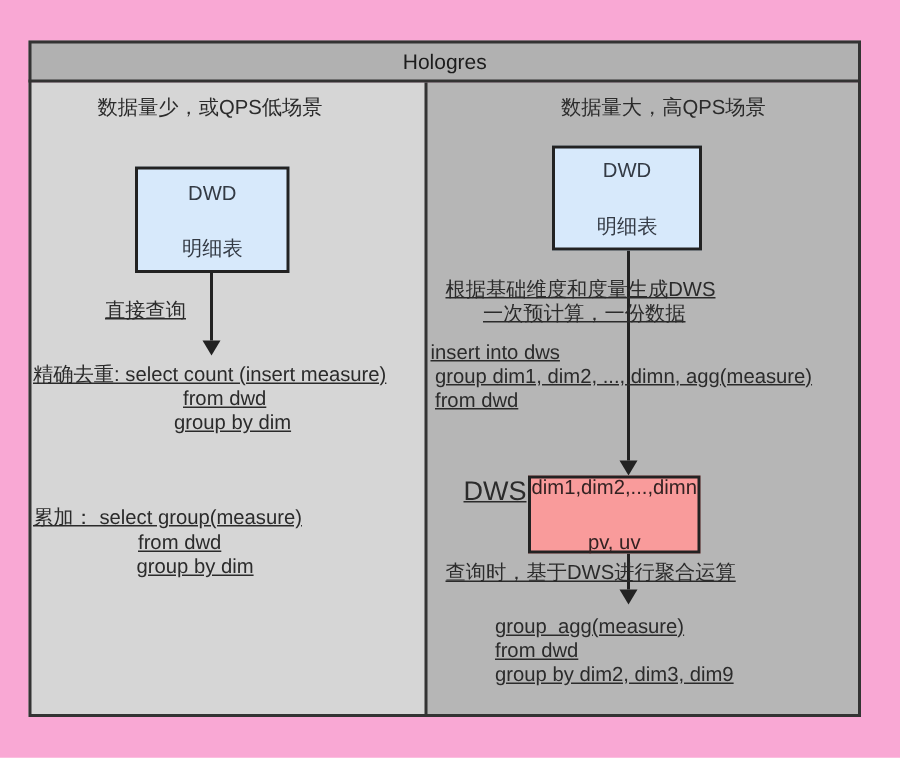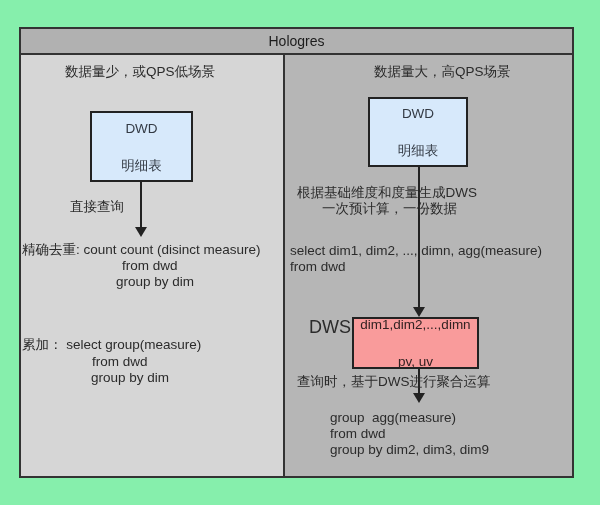--- a/index.html
+++ b/index.html
@@ -15,21 +15,21 @@
   }
   *{margin:0;padding:0;box-sizing:border-box;}
   body{
     background:#ffffff;
     font-family:"Liberation Sans","DejaVu Sans",sans-serif;
     color:var(--text);
   }
   .canvas{
     position:relative;
     width:600px;height:505px;
-    background:#86efac;
+    background:#f9a8d4;
     overflow:hidden;
   }
   
   .bg{position:absolute;}
   .bg-header{left:19px;top:27px;width:555px;height:28px;background:var(--header_bg);}
   .bg-left{left:19px;top:55px;width:265px;height:423px;background:var(--left_bg);}
   .bg-right{left:284px;top:55px;width:290px;height:423px;background:var(--right_bg);}
   
   .frame{
     position:absolute;left:19px;top:27px;width:555px;height:451px;
@@ -38,20 +38,21 @@
   }
   .header-sep{position:absolute;left:19px;top:53px;width:555px;height:2px;background:var(--frame_border);z-index:2;}
   .divider{position:absolute;left:283px;top:55px;width:2px;height:423px;background:var(--frame_border);z-index:2;}
   
   .txt{
     position:absolute;
     font-size:13.5px;line-height:16px;
     white-space:pre;
     color:var(--text);
     z-index:4;
+    text-decoration:underline;
   }
   .title-band{
     position:absolute;left:19px;top:27px;width:555px;height:27px;
     display:flex;align-items:center;justify-content:center;
     font-size:14px;color:#1c1c1c;z-index:4;
   }
   .col-header{position:absolute;top:64px;font-size:13.5px;line-height:16px;white-space:pre;z-index:4;text-align:right;}
   
   .node{
     position:absolute;
@@ -95,44 +96,45 @@
 
   <div class="node node-dwd" style="left:90px;top:111px;width:103px;height:71px;">
     <span>DWD</span>
     <span>明细表</span>
   </div>
 
   <div class="arrow-line" style="left:140px;top:182px;height:45px;"></div>
   <div class="arrow-head" style="left:135px;top:227px;"></div>
   <div class="txt" style="left:70px;top:199px;">直接查询</div>
 
-  <div class="txt" style="left:22px;top:242px;">精确去重: count count (disinct measure)</div>
+  <div class="txt" style="left:22px;top:242px;">精确去重: select count (insert measure)</div>
   <div class="txt" style="left:122px;top:258px;">from dwd</div>
   <div class="txt" style="left:116px;top:274px;">group by dim</div>
 
   <div class="txt" style="left:22px;top:337px;">累加： select group(measure)</div>
   <div class="txt" style="left:92px;top:354px;">from dwd</div>
   <div class="txt" style="left:91px;top:370px;">group by dim</div>
 
   <div class="node node-dwd" style="left:368px;top:97px;width:100px;height:70px;">
     <span>DWD</span>
     <span>明细表</span>
   </div>
 
   <div class="arrow-line" style="left:418px;top:167px;height:140px;"></div>
   <div class="arrow-head" style="left:413px;top:307px;"></div>
 
   <div class="txt" style="left:297px;top:185px;">根据基础维度和度量生成DWS</div>
   <div class="txt" style="left:322px;top:201px;">一次预计算，一份数据</div>
 
-  <div class="txt" style="left:290px;top:243px;">select dim1, dim2, ..., dimn, agg(measure)</div>
+  <div class="txt" style="left:287px;top:227px;">insert into dws</div>
+  <div class="txt" style="left:290px;top:243px;">group dim1, dim2, ..., dimn, agg(measure)</div>
   <div class="txt" style="left:290px;top:259px;">from dwd</div>
 
   <div class="txt" style="left:309px;top:319px;font-size:18px;">DWS</div>
-  <div class="node node-dws" style="left:352px;top:317px;width:127px;height:52px;">
+  <div class="node node-dws" style="left:352px;top:317px;width:115px;height:52px;">
     <span>dim1,dim2,...,dimn</span>
     <span>pv, uv</span>
   </div>
 
   <div class="arrow-line" style="left:418px;top:369px;height:24px;"></div>
   <div class="arrow-head" style="left:413px;top:393px;"></div>
 
   <div class="txt" style="left:297px;top:374px;">查询时，基于DWS进行聚合运算</div>
 
   <div class="txt" style="left:330px;top:410px;">group  agg(measure)</div>

